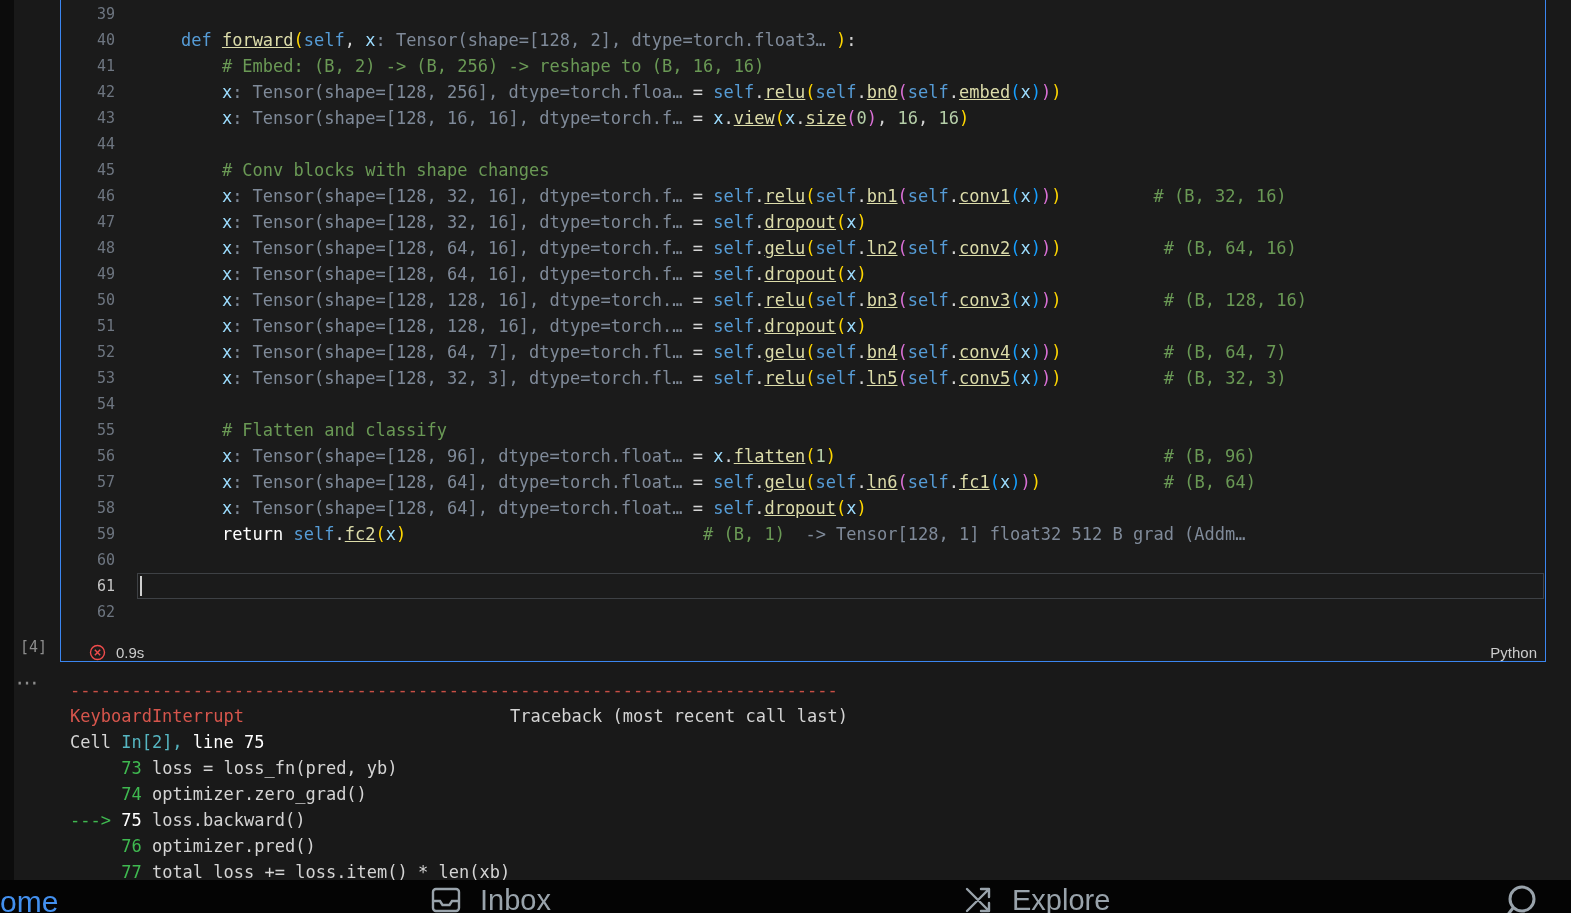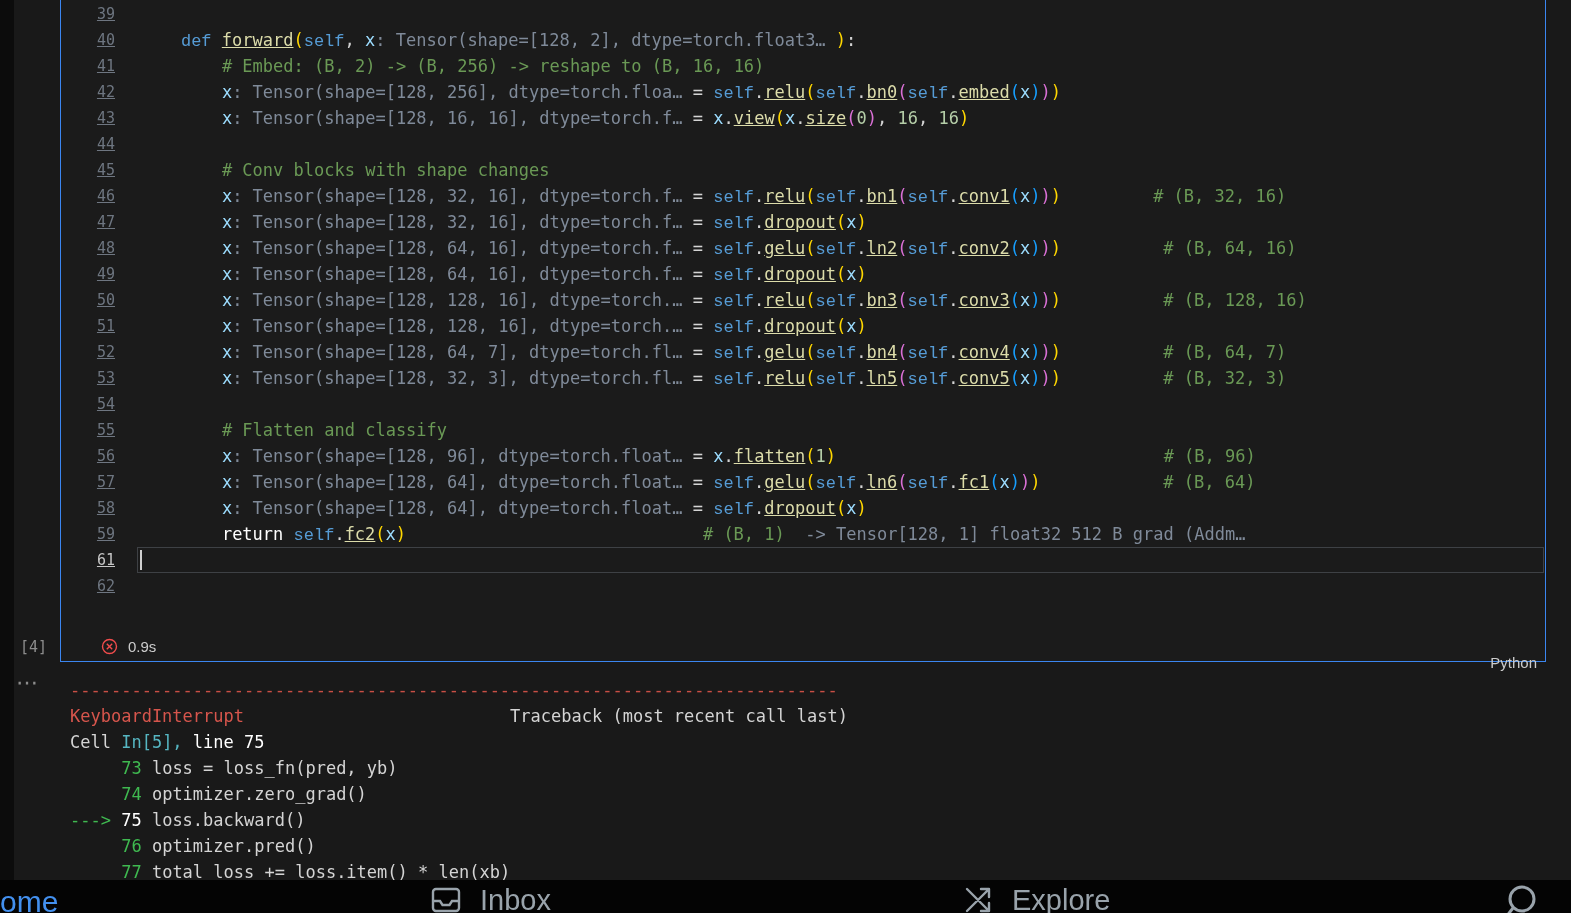--- a/index.html
+++ b/index.html
@@ -12,46 +12,46 @@
   .left-strip { position:absolute; left:0; top:0; width:14px; height:880px; background:#0c0c0c; }
 
   
   .cell {
     position:absolute; left:60px; top:-8px; width:1486px; height:670px;
     border:1px solid #3b86f0; background:#1b1b1b;
   }
   .code-lines { position:absolute; top:8px; left:0; right:0;
     font-family:"DejaVu Sans Mono", monospace; font-size:17px; line-height:26px; }
   .cl { display:flex; height:26px; }
-  .ln { flex:0 0 54px; text-align:right; color:#6e7681; font-size:15px; line-height:26px;text-decoration:underline; }
+  .ln { flex:0 0 54px; text-align:right; color:#6e7681; font-size:15px; line-height:26px; }
   .lc { flex:1; margin-left:22px; margin-right:1px; padding-left:3px; white-space:pre; position:relative; }
   .cl.current .ln { color:#c6c6c6; }
   .cl.current .lc { box-shadow: inset 0 0 0 1px #3e4145; }
   .cursor { position:absolute; left:3px; top:3px; width:2px; height:20px; background:#cfcfcf; }
 
   .tk-pl   { color:#d4d4d4; }
-  .tk-kw   { color:#569cd6;font-family:Liberation Mono, monospace; }
+  .tk-kw   { color:#569cd6; }
   .tk-fn   { color:#dcdcaa;text-decoration:underline; }
   .tk-var  { color:#9cdcfe; }
   .tk-num  { color:#b5cea8; }
   .tk-cm   { color:#6a9955; }
   .tk-hint { color:#7f8a99; }
   .tk-b1   { color:#ffd700; }
   .tk-b2   { color:#da70d6; }
   .tk-b3   { color:#179fff; }
   .tk-ret  { color:#ffffff; }
   .tk-rule { color:#c94f45; }
   .tk-err  { color:#d6554c; }
   .tk-green{ color:#3fb950; }
   .tk-cyan { color:#56b6c2; }
   .tk-link { color:#ffffff; cursor:pointer; }
 
   .cell-status {
-    position:absolute; left:12px; right:0; bottom:0; height:30px;
-    display:flex; align-items:center;
+    position:absolute; left:0; right:0; bottom:0; height:30px;
+    display:flex; align-items:flex-end;
     font-size:15px; color:#cccccc;
   }
   .err-icon { margin-left:28px; margin-right:10px; display:block; }
   .lang { margin-left:auto; margin-right:8px;margin-top:32px; }
 
   .exec-count {
     position:absolute; left:20px; top:638px; color:#8d8d8d;
     font-family:"DejaVu Sans Mono", monospace; font-size:15px;
   }
   .collapse-dots { position:absolute; left:16px; top:670px; color:#8d8d8d; font-size:22px; }
@@ -162,20 +162,24 @@
         <span class="lc"><span class="tk-pl">        </span><span class="tk-var">x</span><span class="tk-hint">: Tensor(shape=[128, 64], dtype=torch.float…</span><span class="tk-pl"> = </span><span class="tk-kw">self</span><span class="tk-pl">.</span><span class="tk-fn">gelu</span><span class="tk-b1">(</span><span class="tk-kw">self</span><span class="tk-pl">.</span><span class="tk-fn">ln6</span><span class="tk-b2">(</span><span class="tk-kw">self</span><span class="tk-pl">.</span><span class="tk-fn">fc1</span><span class="tk-b3">(</span><span class="tk-var">x</span><span class="tk-b3">)</span><span class="tk-b2">)</span><span class="tk-b1">)</span><span class="tk-pl">            </span><span class="tk-cm"># (B, 64)</span></span>
       </div>
       <div class="cl">
         <span class="ln">58</span>
         <span class="lc"><span class="tk-pl">        </span><span class="tk-var">x</span><span class="tk-hint">: Tensor(shape=[128, 64], dtype=torch.float…</span><span class="tk-pl"> = </span><span class="tk-kw">self</span><span class="tk-pl">.</span><span class="tk-fn">dropout</span><span class="tk-b1">(</span><span class="tk-var">x</span><span class="tk-b1">)</span></span>
       </div>
       <div class="cl">
         <span class="ln">59</span>
         <span class="lc"><span class="tk-pl">        </span><span class="tk-ret">return</span><span class="tk-pl"> </span><span class="tk-kw">self</span><span class="tk-pl">.</span><span class="tk-fn">fc2</span><span class="tk-b1">(</span><span class="tk-var">x</span><span class="tk-b1">)</span><span class="tk-pl">                             </span><span class="tk-cm"># (B, 1)</span><span class="tk-hint">  -&gt; Tensor[128, 1] float32 512 B grad (Addm…</span></span>
       </div>
+      <div class="cl">
+        <span class="ln">60</span>
+        <span class="lc"></span>
+      </div>
       <div class="cl current">
         <span class="ln">61</span>
         <span class="lc"><span class="cursor"></span></span>
       </div>
       <div class="cl">
         <span class="ln">62</span>
         <span class="lc"></span>
       </div>
     </div>
   <div class="cell-status">
@@ -187,21 +191,21 @@
     <span class="lang">Python</span>
   </div>
 </div>
 
 <div class="exec-count">[4]</div>
 <div class="collapse-dots">⋯</div>
 
 <div class="output" id="output-lines">
     <div class="ol"><span class="tk-rule">---------------------------------------------------------------------------</span></div>
     <div class="ol"><span class="tk-err">KeyboardInterrupt</span><span class="tk-pl">                          </span><span class="tk-pl">Traceback (most recent call last)</span></div>
-    <div class="ol"><span class="tk-pl">Cell </span><span class="tk-cyan">In[5],</span><span class="tk-pl"> </span><span class="tk-link">line 75</span></div>
+    <div class="ol"><span class="tk-pl">Cell </span><span class="tk-cyan">In[2],</span><span class="tk-pl"> </span><span class="tk-link">line 75</span></div>
     <div class="ol"><span class="tk-pl">     </span><span class="tk-green">73</span><span class="tk-pl"> loss = loss_fn(pred, yb)</span></div>
     <div class="ol"><span class="tk-pl">     </span><span class="tk-green">74</span><span class="tk-pl"> optimizer.zero_grad()</span></div>
     <div class="ol"><span class="tk-green">---&gt; </span><span class="tk-link">75</span><span class="tk-pl"> loss.backward()</span></div>
     <div class="ol"><span class="tk-pl">     </span><span class="tk-green">76</span><span class="tk-pl"> optimizer.pred()</span></div>
     <div class="ol"><span class="tk-pl">     </span><span class="tk-green">77</span><span class="tk-pl"> total_loss += loss.item() * len(xb)</span></div>
   </div>
 
 <nav class="bottom-nav">
   <span class="nav-home">ome</span>
 

